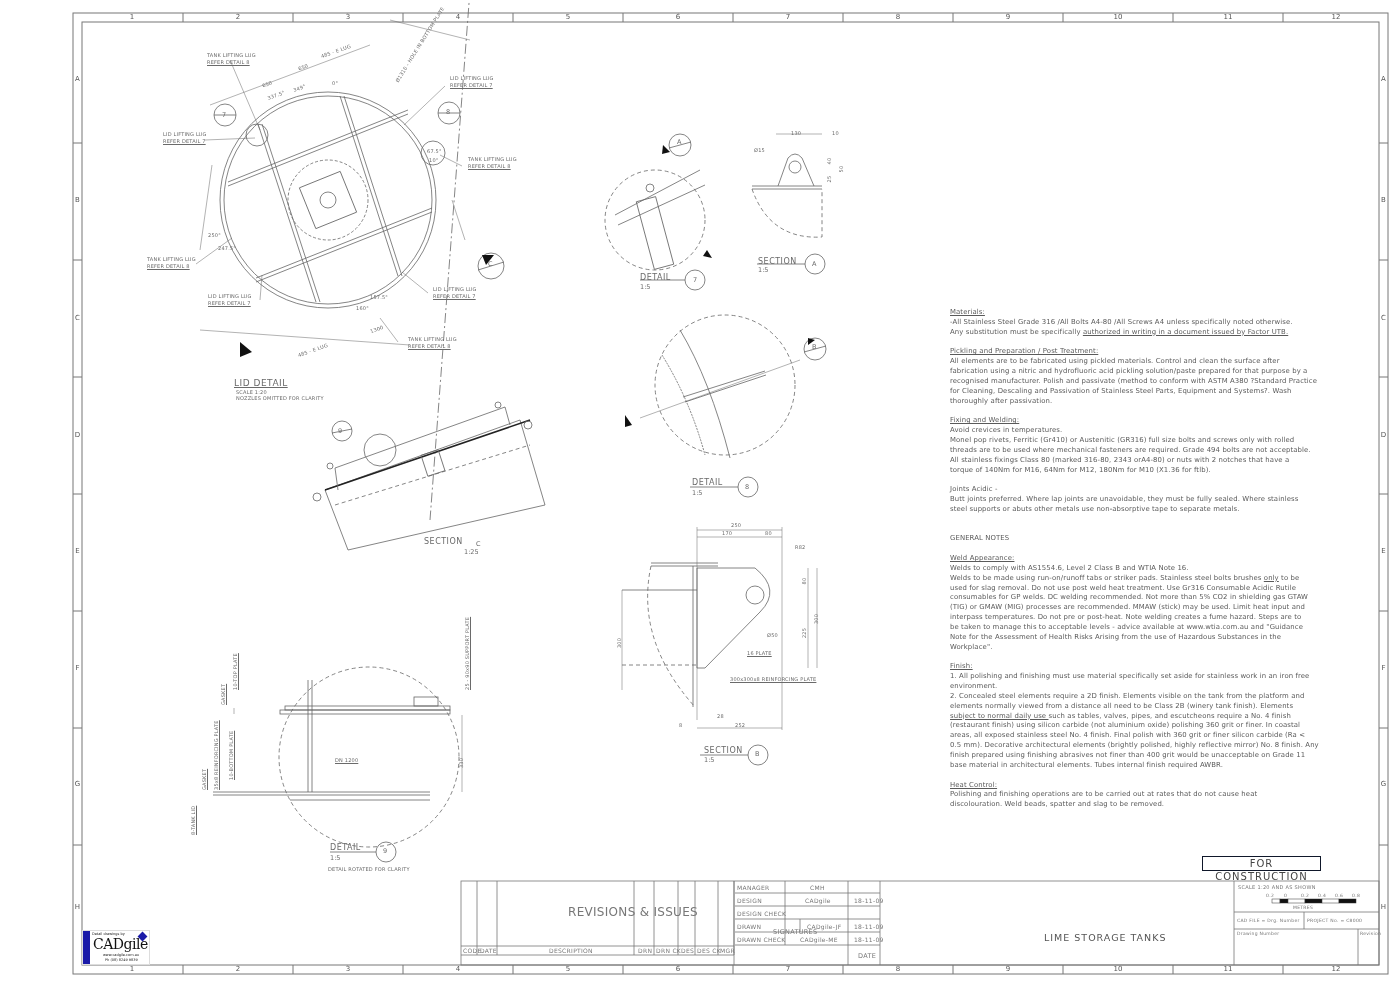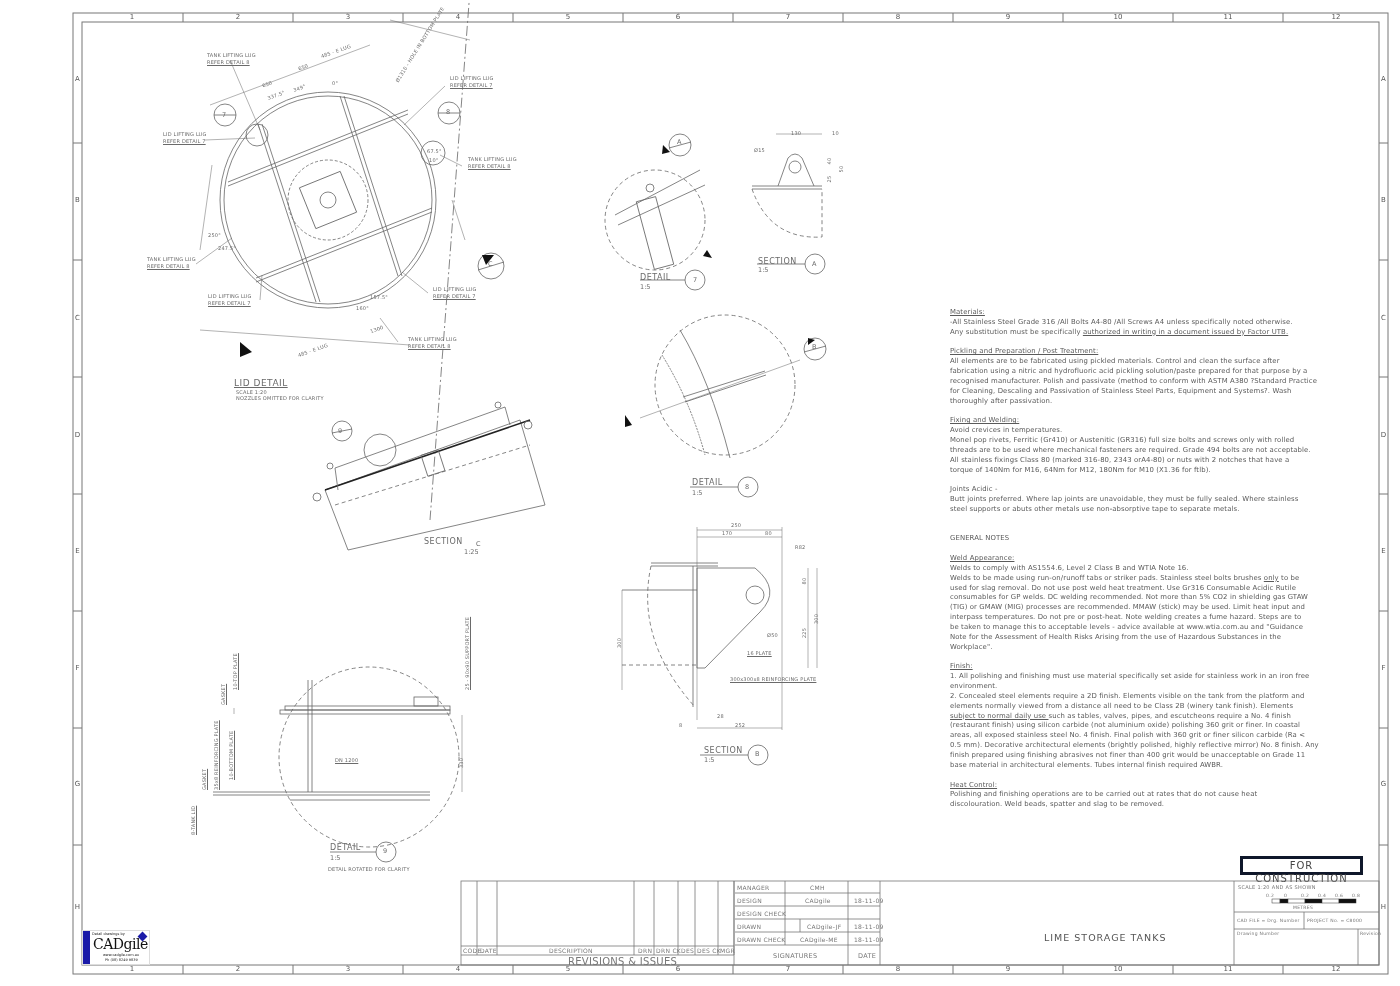--- a/index.html
+++ b/index.html
@@ -9,21 +9,21 @@
   .tiny{font-size:5px;letter-spacing:0.2px;}
   .small{font-size:6.5px;}
   .lbl{font-size:8px;letter-spacing:0.5px;}
   .notes{position:absolute;left:950px;width:390px;font-size:6.9px;line-height:9.85px;color:#5a5a5a;letter-spacing:0.1px;}
   .notes .h{text-decoration:underline;}
   .notes p{margin:0;}
   .notes .gap{height:9.85px;}
   .u{text-decoration:underline;}
   .tb-cell{position:absolute;font-size:6px;color:#777;white-space:nowrap;letter-spacing:0.3px;}
   .zone{position:absolute;font-size:7px;color:#555;text-align:center;}
-  .fc{position:absolute;left:1240px;top:856px;width:117px;height:13px;border:3px solid #0f172a;font-size:10px;letter-spacing:1px;text-align:center;line-height:13px;color:#444;}
+  .fc{position:absolute;left:1202px;top:856px;width:117px;height:13px;border:1px solid #0f172a;font-size:10px;letter-spacing:1px;text-align:center;line-height:13px;color:#444;}
   .title-main{position:absolute;left:1044px;top:932px;font-size:9.5px;letter-spacing:1px;color:#555;}
   .logo{position:absolute;left:82px;top:930px;width:66px;height:33px;background:#fff;border:1px solid #ddd;}
   .logo .bar{position:absolute;left:0;top:0;width:7px;height:33px;background:#1a1aa8;}
   .logo .cap{position:absolute;left:9px;top:1px;font-size:3.5px;color:#222;}
   .logo .name{position:absolute;left:10px;top:5px;font-family:"DejaVu Serif",serif;font-size:14px;color:#111;letter-spacing:-0.5px;}
   .logo .web{position:absolute;left:20px;top:22px;font-size:3.5px;color:#222;}
   .logo .ph{position:absolute;left:22px;top:27px;font-size:3.5px;color:#222;}
   .logo .dot{position:absolute;left:56px;top:2px;width:7px;height:7px;background:#1a1aa8;transform:rotate(45deg);}
 </style>
 </head>
@@ -473,37 +473,37 @@
 
 <div>
   <span class="tb-cell" style="left:463px;top:947px;">CODE</span>
   <span class="tb-cell" style="left:480px;top:947px;">DATE</span>
   <span class="tb-cell" style="left:549px;top:947px;">DESCRIPTION</span>
   <span class="tb-cell" style="left:638px;top:947px;">DRN</span>
   <span class="tb-cell" style="left:656px;top:947px;">DRN CK</span>
   <span class="tb-cell" style="left:681px;top:947px;">DES</span>
   <span class="tb-cell" style="left:697px;top:947px;">DES CK</span>
   <span class="tb-cell" style="left:720px;top:947px;">MGR</span>
-  <span class="tb-cell" style="left:568px;top:956px;font-size:10px;">REVISIONS &amp; ISSUES</span>
+  <span class="tb-cell" style="left:568px;top:905px;font-size:12px;">REVISIONS &amp; ISSUES</span>
 </div>
 
 <div>
   <span class="tb-cell" style="left:737px;top:884px;">MANAGER</span>
   <span class="tb-cell" style="left:810px;top:884px;">CMH</span>
   <span class="tb-cell" style="left:737px;top:897px;">DESIGN</span>
   <span class="tb-cell" style="left:805px;top:897px;">CADgile</span>
   <span class="tb-cell" style="left:854px;top:897px;">18-11-09</span>
   <span class="tb-cell" style="left:737px;top:910px;">DESIGN CHECK</span>
   <span class="tb-cell" style="left:737px;top:923px;">DRAWN</span>
   <span class="tb-cell" style="left:807px;top:923px;">CADgile-JF</span>
   <span class="tb-cell" style="left:854px;top:923px;">18-11-09</span>
   <span class="tb-cell" style="left:737px;top:936px;">DRAWN CHECK</span>
   <span class="tb-cell" style="left:800px;top:936px;">CADgile-ME</span>
   <span class="tb-cell" style="left:854px;top:936px;">18-11-09</span>
-  <span class="tb-cell" style="left:773px;top:952px;font-size:6.5px;">SIGNATURES</span>
+  <span class="tb-cell" style="left:773px;top:928px;font-size:6.5px;">SIGNATURES</span>
   <span class="tb-cell" style="left:858px;top:952px;font-size:6.5px;">DATE</span>
 </div>
 
 <div class="title-main">LIME STORAGE TANKS</div>
 
 <div>
   <span class="tb-cell" style="left:1238px;top:884px;font-size:5px;">SCALE 1:20 AND AS SHOWN</span>
   <span class="tb-cell" style="left:1266px;top:893px;font-size:4.5px;">0.2</span>
   <span class="tb-cell" style="left:1284px;top:893px;font-size:4.5px;">0</span>
   <span class="tb-cell" style="left:1301px;top:893px;font-size:4.5px;">0.2</span>

